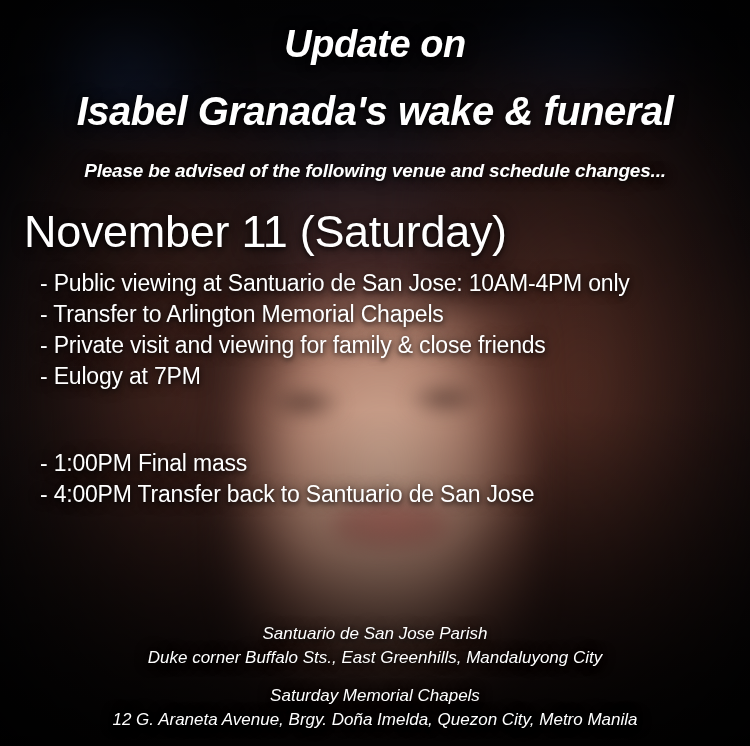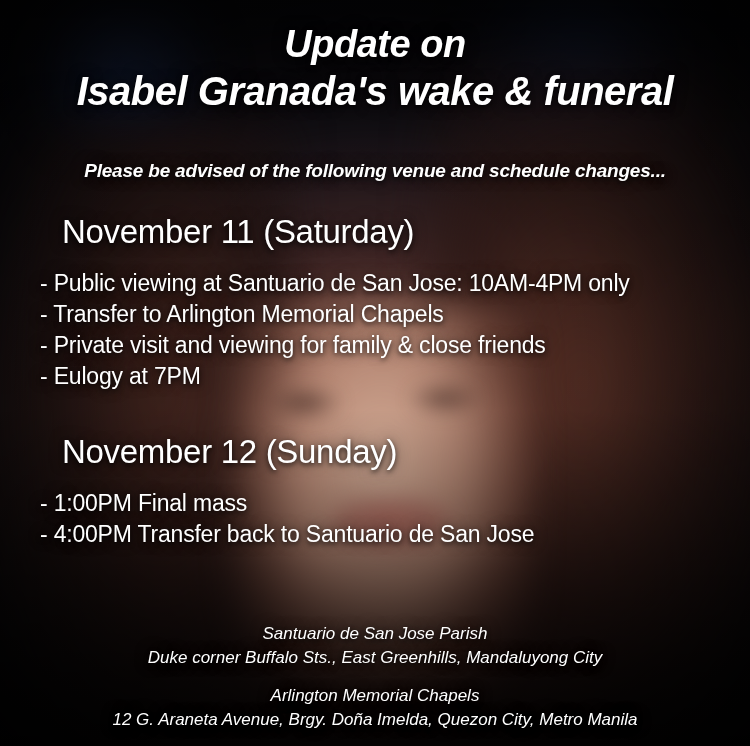--- a/index.html
+++ b/index.html
@@ -117,21 +117,21 @@
     left: 0;
     right: 0;
     text-align: center;
   }
   .title-line {
     font-weight: bold;
     font-style: italic;
     letter-spacing: -0.5px;
   }
   .title-line-1 { font-size: 38px; line-height: 44px; }
-  .title-line-2 { font-size: 40px; line-height: 50px; margin-top: 0; }
+  .title-line-2 { font-size: 40px; line-height: 50px; margin-top: 20px; }
 
   .subtitle {
     position: absolute;
     top: 148px;
     left: 0; right: 0;
     text-align: center;
     font-size: 19px;
     font-weight: bold;
     font-style: italic;
     letter-spacing: -0.2px;
@@ -140,26 +140,25 @@
 
   .section {
     position: absolute;
     left: 24px;
     right: 12px;
   }
   .section-1 { top: 212px; }
   .section-2 { top: 432px; }
 
   .section-heading {
-    font-size: 33px;
+    font-size: 45px;
     line-height: 40px;
     font-weight: normal;
     letter-spacing: -0.3px;
     margin-bottom: 6px;
-    margin-left: 38px;
   }
   .bullets {
     list-style: none;
     margin: 16px;
     padding: 0;
   }
   .bullets li {
     font-size: 23px;
     line-height: 31px;
     letter-spacing: -0.2px;
@@ -219,32 +218,31 @@
       <div class="section-heading">November 11 (Saturday)</div>
       <ul class="bullets">
         <li>- Public viewing at Santuario de San Jose: 10AM-4PM only</li>
         <li>- Transfer to Arlington Memorial Chapels</li>
         <li>- Private visit and viewing for family &amp; close friends</li>
         <li>- Eulogy at 7PM</li>
       </ul>
     </div>
 
     <div class="section section-2">
-      <div class="section-heading">November 12 (Sunday)</div>
       <ul class="bullets">
         <li>- 1:00PM Final mass</li>
         <li>- 4:00PM Transfer back to Santuario de San Jose</li>
       </ul>
     </div>
 
     <div class="venues">
       <div class="venue">
         <div class="venue-name">Santuario de San Jose Parish</div>
         <div class="venue-addr">Duke corner Buffalo Sts., East Greenhills, Mandaluyong City</div>
       </div>
       <div class="venue">
-        <div class="venue-name">Arlington Memorial Chapels</div>
+        <div class="venue-name">Saturday Memorial Chapels</div>
         <div class="venue-addr">12 G. Araneta Avenue, Brgy. Doña Imelda, Quezon City, Metro Manila</div>
       </div>
     </div>
 
   </div>
 </div>
 
 </body></html>

